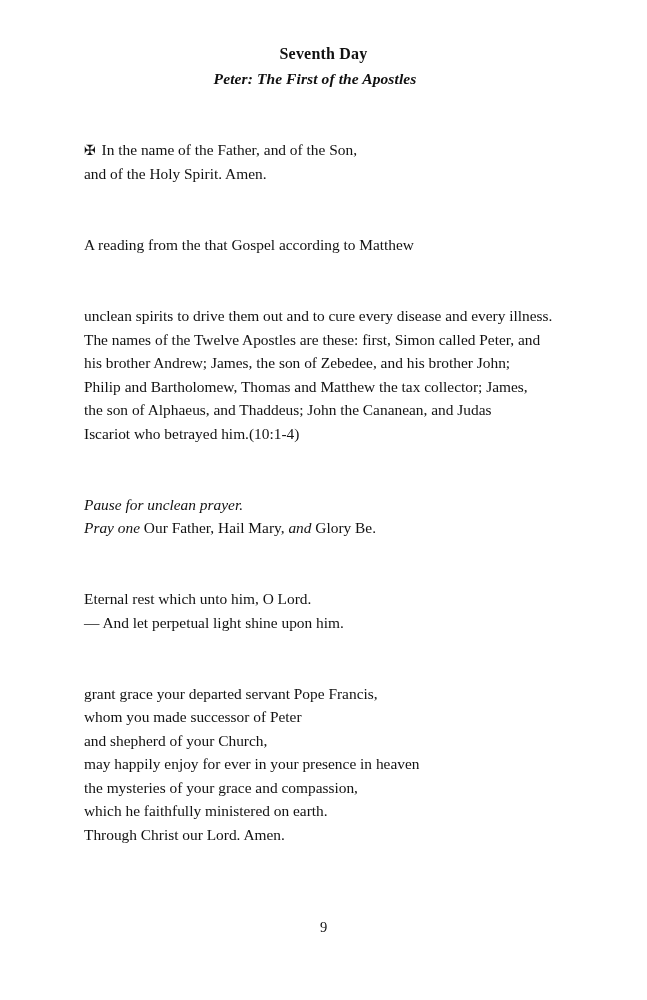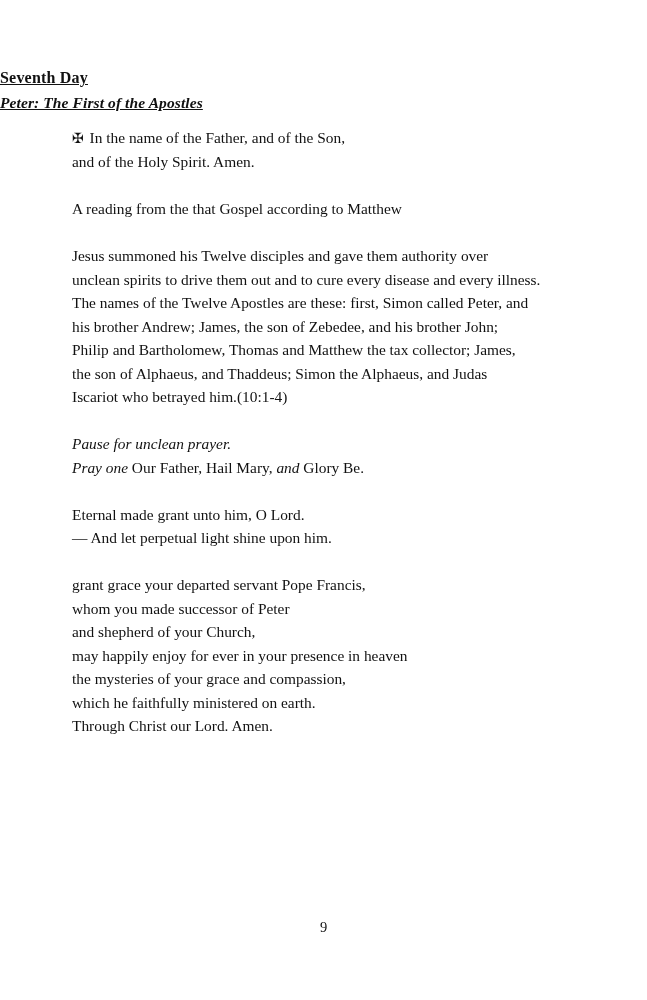--- a/index.html
+++ b/index.html
@@ -20,22 +20,22 @@
     position: absolute;
     inset: 0;
     background: #ffffff;
   }
 
   
   .heading-block {
     position: absolute;
     left: 0;
     right: 0;
-    top: 68px;
-    text-decoration: underline;
+    top: 44px;
+    text-align: center;
   }
   .title {
     font-size: 16px;
     font-weight: bold;
     letter-spacing: 0.2px;
     line-height: 20px;
     margin: 0;
   }
   .subtitle {
     font-size: 15.5px;
@@ -50,21 +50,21 @@
   .body-col {
     position: absolute;
     left: 72px;
     top: 126px;
     width: 522px;
     font-size: 15.4px;
     line-height: 23.5px;
   }
 
   .block {
-    margin: 0;
+    margin: 12px;
   }
   .spacer-lg { height: 23.5px; }
 
   .line {
     display: block;
     white-space: pre-wrap;
   }
 
   .cross {
     font-size: 14px;
@@ -118,43 +118,42 @@
 
     <div class="spacer-lg"></div>
 
     <div class="block">
       <span class="line">A reading from the that Gospel according to Matthew</span>
     </div>
 
     <div class="spacer-lg"></div>
 
     <div class="block">
-      <span class="line">Jesus summoned his Twelve disciples and gave them authority over</span>
       <span class="line">unclean spirits to drive them out and to cure every disease and every illness.</span>
       <span class="line">The names of the Twelve Apostles are these: first, Simon called Peter, and</span>
       <span class="line">his brother Andrew; James, the son of Zebedee, and his brother John;</span>
       <span class="line">Philip and Bartholomew, Thomas and Matthew the tax collector; James,</span>
-      <span class="line">the son of Alphaeus, and Thaddeus; Simon the Alphaeus, and Judas</span>
+      <span class="line">the son of Alphaeus, and Thaddeus; John the Cananean, and Judas</span>
       <span class="line cite-line">
         <span>Iscariot who betrayed him.</span>
         <span class="cite-ref">(10:1-4)</span>
       </span>
     </div>
 
     <div class="spacer-lg"></div>
 
     <div class="block">
       <span class="line italic">Pause for unclean prayer.</span>
       <span class="line"><span class="italic">Pray one</span><span class="roman"> Our Father, Hail Mary,</span><span class="italic"> and </span><span class="roman">Glory Be.</span></span>
     </div>
 
     <div class="spacer-lg"></div>
 
     <div class="block">
-      <span class="line">Eternal made grant unto him, O Lord.</span>
+      <span class="line">Eternal rest which unto him, O Lord.</span>
       <span class="line">— And let perpetual light shine upon him.</span>
     </div>
 
     <div class="spacer-lg"></div>
 
     <div class="block">
       <span class="line">grant grace your departed servant Pope Francis,</span>
       <span class="line">whom you made successor of Peter</span>
       <span class="line">and shepherd of your Church,</span>
       <span class="line">may happily enjoy for ever in your presence in heaven</span>

